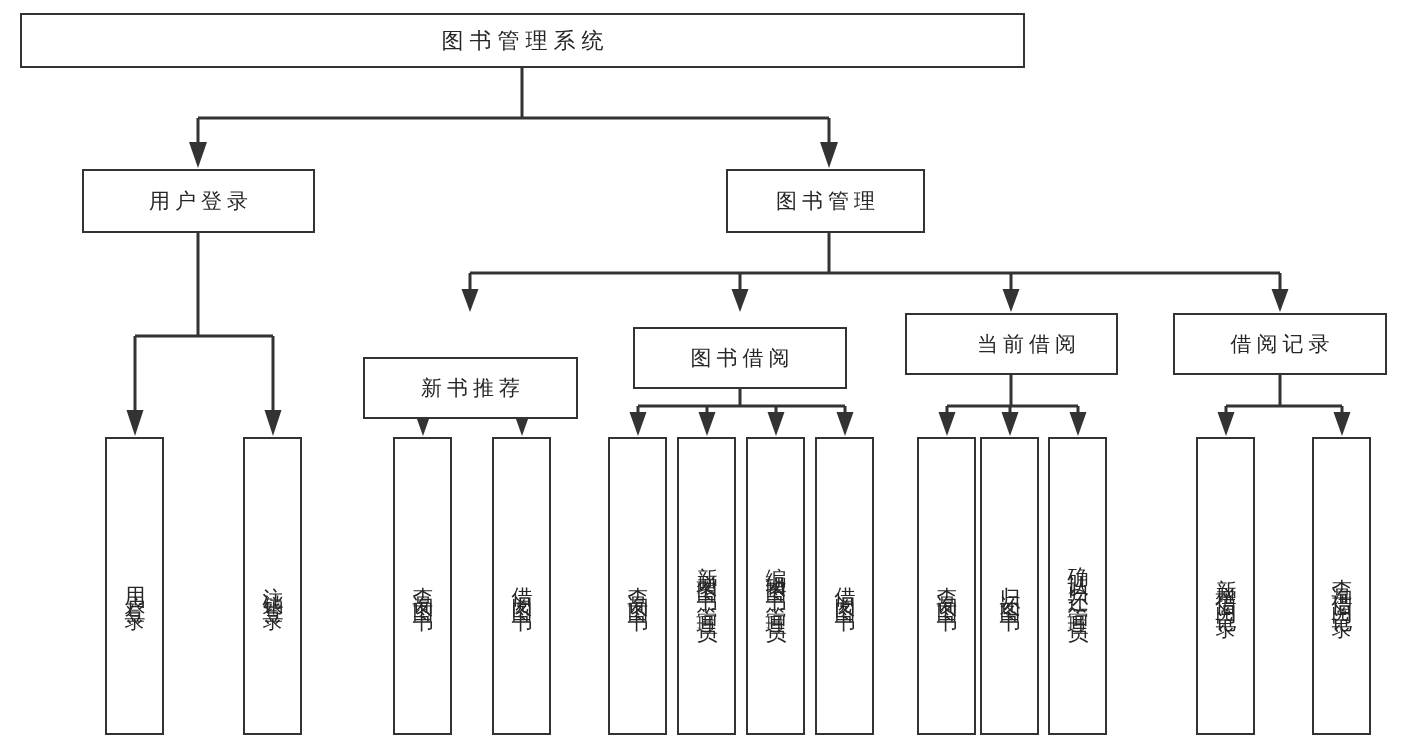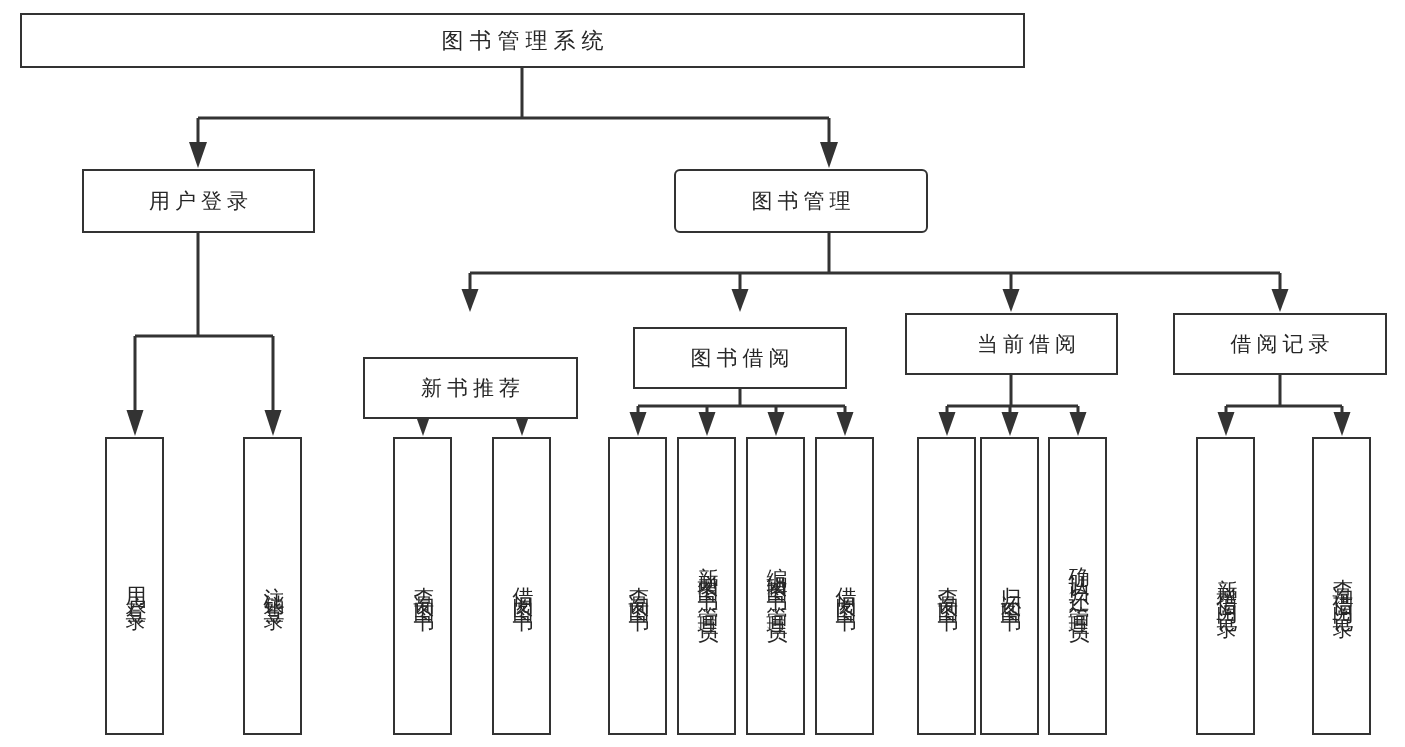--- a/index.html
+++ b/index.html
@@ -1,20 +1,20 @@
 <!DOCTYPE html>
 <html><head>
 <meta charset="utf-8">
 <style>
   html,body { margin:0; padding:0; background:#ffffff; }
   .canvas {
     position:relative;
     width:1405px; height:747px;
     background:#ffffff;
-    font-family:Liberation Mono, monospace;
+    font-family:Liberation Serif, serif;
     overflow:hidden;
     --line:#333333;
     --text:#262626;
     --boxbg:#ffffff;
     --wm:#9c9c9c;
   }
   .connector-svg { position:absolute; left:0; top:0; z-index:1; }
   .connector-svg path { stroke:var(--line); stroke-width:3; fill:none; }
   .connector-svg polygon { fill:var(--line); stroke:none; }
   .hbox {
@@ -80,21 +80,21 @@
     <polygon points="1069.5,412 1086.5,412 1078,436"></polygon>
 
     <path d="M1280,375 V406 M1226,406 H1342 M1226,406 V414 M1342,406 V414"></path>
     <polygon points="1217.5,412 1234.5,412 1226,436"></polygon>
     <polygon points="1333.5,412 1350.5,412 1342,436"></polygon>
   </svg>
 
   <div class="hbox root" style="left:20px; top:13px; width:1005px; height:55px;">图书管理系统</div>
 
   <div class="hbox" style="left:82px; top:169px; width:233px; height:64px;">用户登录</div>
-  <div class="hbox" style="left:674px; top:169px; width:254px; height:64px;border-radius:6px;">图书管理</div>
+  <div class="hbox" style="left:726px; top:169px; width:199px; height:64px;">图书管理</div>
 
   <div class="hbox" style="left:363px; top:313px; width:215px; height:62px;margin-top:44px;">新书推荐</div>
   <div class="hbox" style="left:633px; top:327px; width:214px; height:62px;">图书借阅</div>
   <div class="hbox" style="left:905px; top:313px; width:213px; height:62px;padding-left:30px;">当前借阅</div>
   <div class="hbox" style="left:1173px; top:313px; width:214px; height:62px;">借阅记录</div>
 
   <div class="vbox" style="left:105px; top:437px; width:59px; height:298px;">
     <span class="vtext">用户登录</span>
   </div>
   <div class="vbox" style="left:243px; top:437px; width:59px; height:298px;">

